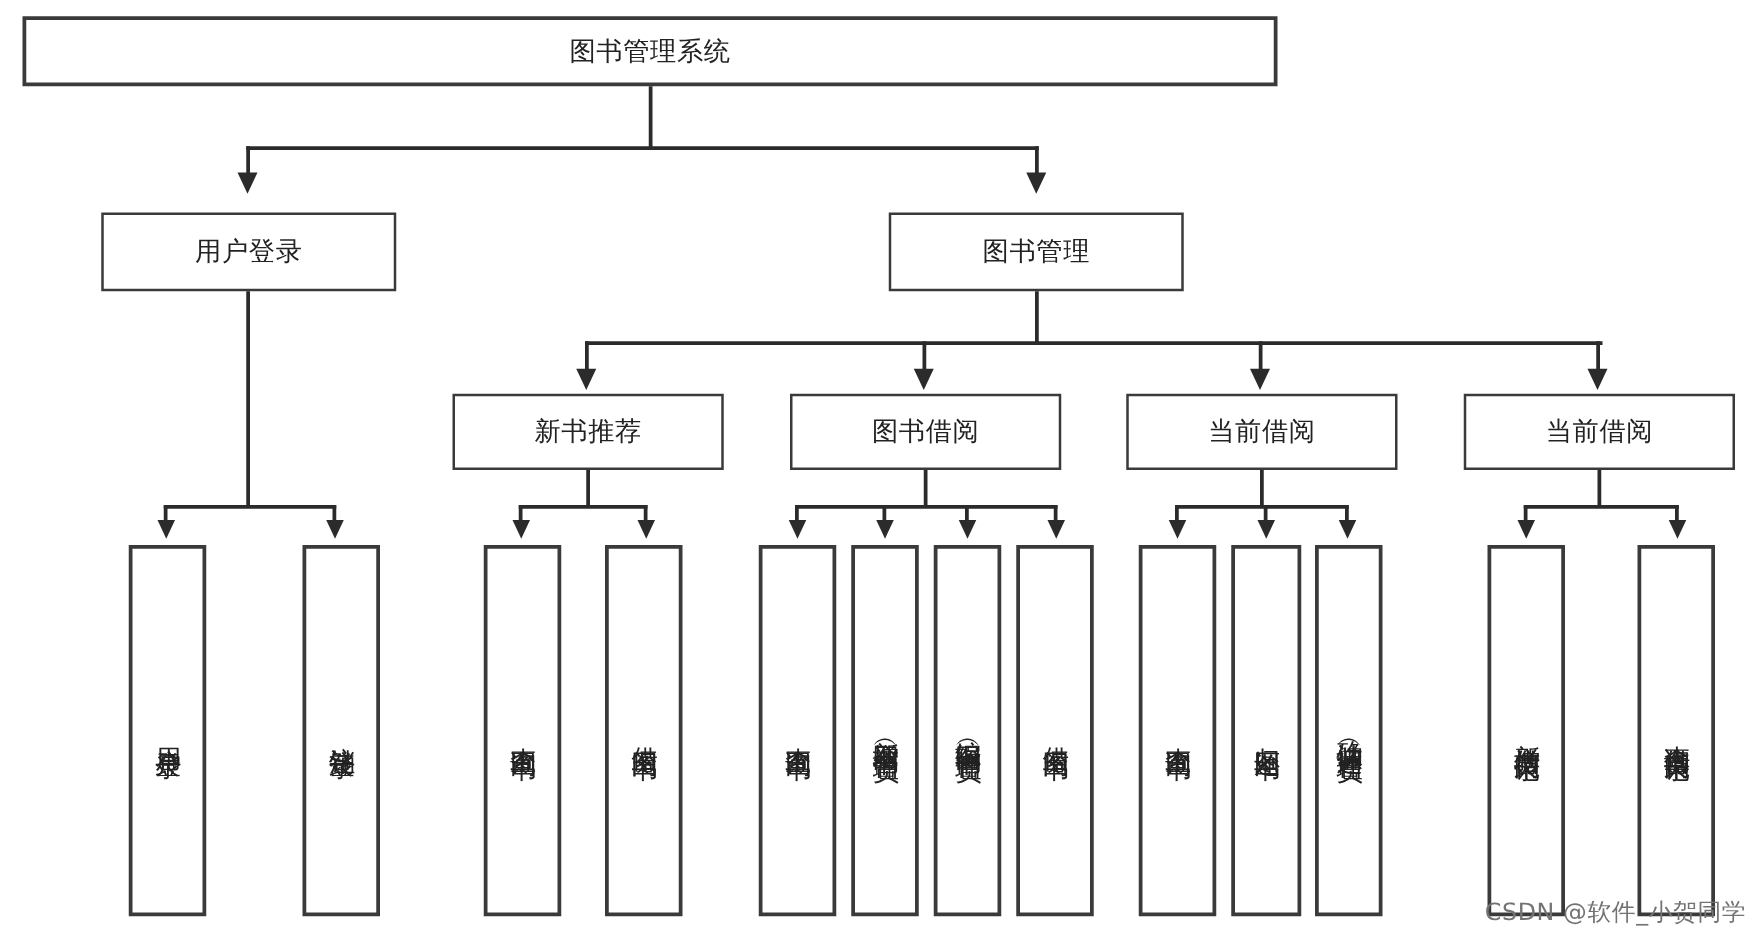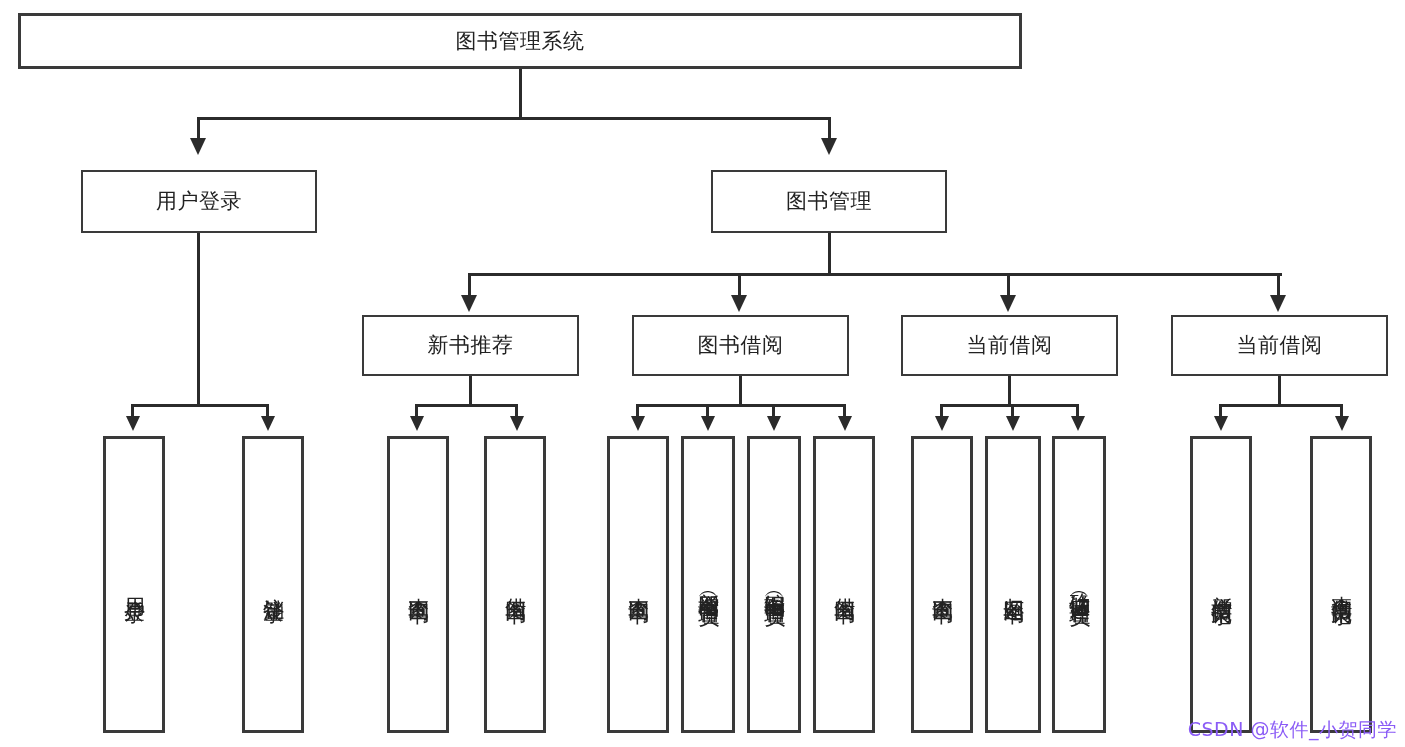--- a/index.html
+++ b/index.html
@@ -70,21 +70,21 @@
     border-left-width: 7px;
     border-right-width: 7px;
     border-top-width: 15px;
   }
   
   #watermark {
     position: absolute;
     right: 8px;
     bottom: 4px;
     font-size: 19px;
-    color: #8b5cf6;
+    color: #737373;
     white-space: nowrap;
     letter-spacing: 0.5px;
   }
 </style>
 </head>
 <body>
 
 <div id="canvas">
 
   <div class="node root" style="left:18px; top:13px; width:1004px; height:56px;">

